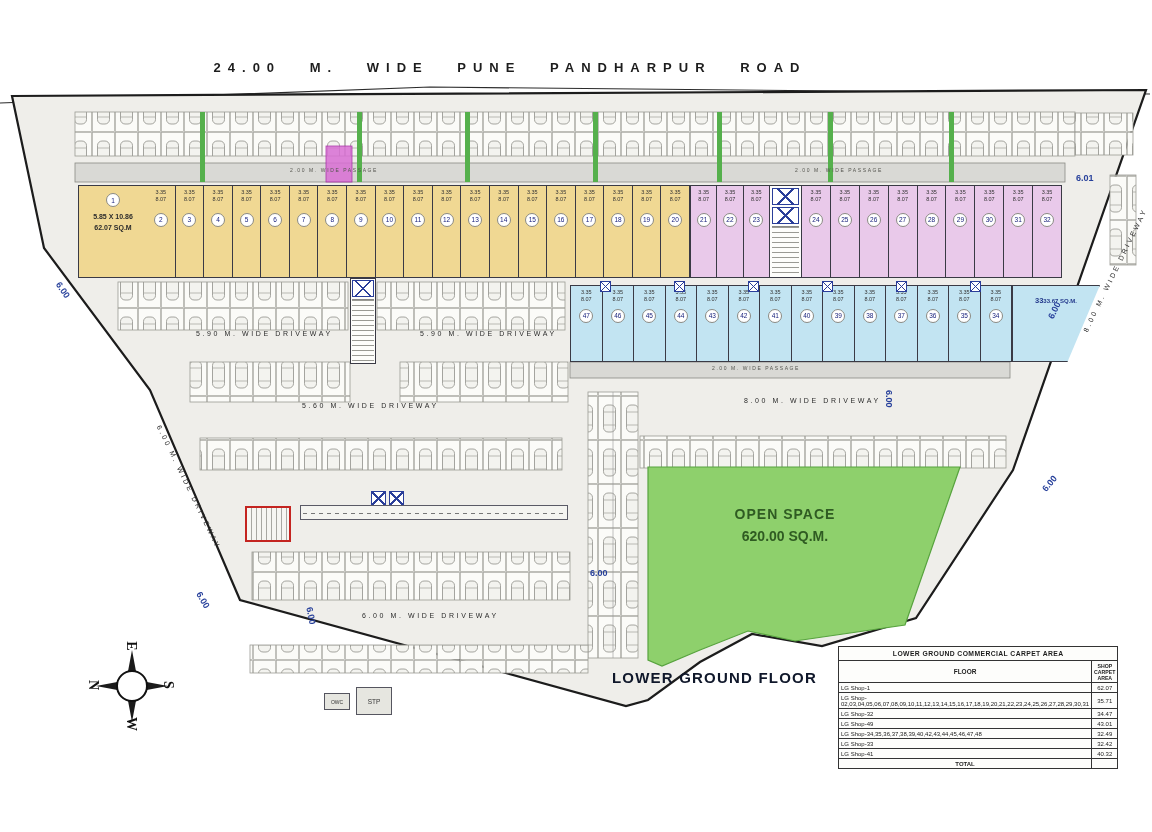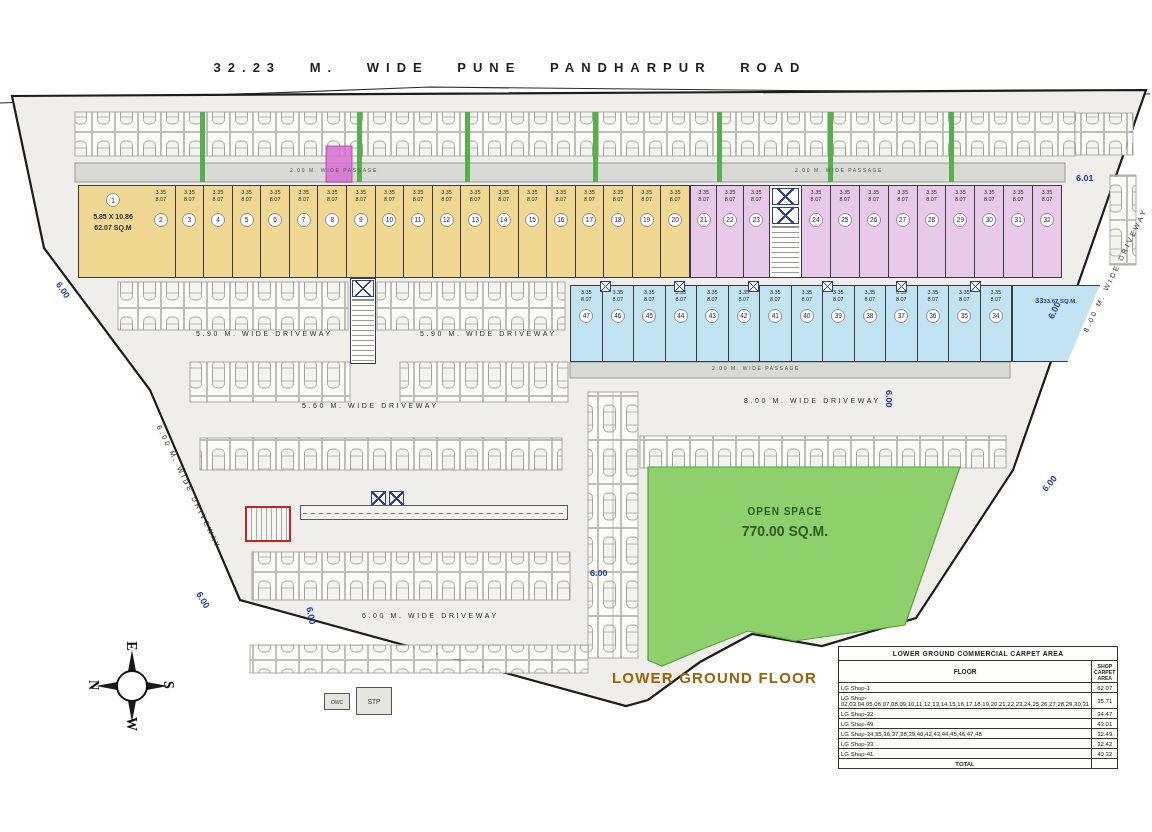--- a/index.html
+++ b/index.html
@@ -53,23 +53,23 @@
     background:repeating-linear-gradient(90deg,#f6f6f2 0 4.3px,#a8a8a2 4.3px 5px);box-sizing:border-box;}
   .ramp{position:absolute;left:300px;top:505px;width:268px;height:15px;border:1px solid #5a5a66;
     background:#f4f4f0;box-sizing:border-box;}
   .ramp::before{content:"";position:absolute;left:2px;right:2px;top:6.5px;height:1px;
     background:repeating-linear-gradient(90deg,#777 0 4px,transparent 4px 8px);}
 
   
   .dwy{position:absolute;font-size:7px;letter-spacing:2.6px;color:#2b2b2b;white-space:nowrap;transform-origin:left top;}
   .psg{position:absolute;font-size:5px;letter-spacing:1.6px;color:#55554f;white-space:nowrap;}
   .dim{position:absolute;font-size:9px;font-weight:600;color:var(--dimension_blue);white-space:nowrap;transform-origin:left top;}
-  .floor-title{position:absolute;left:612px;top:669px;font-size:15px;font-weight:600;letter-spacing:1.2px;color:#a16207;}
+  .floor-title{position:absolute;left:612px;top:669px;font-size:15px;font-weight:600;letter-spacing:1.2px;color:#0f172a;}
   .openspace{position:absolute;left:690px;top:506px;width:190px;text-align:center;color:#2f5b22;font-weight:700;}
-  .openspace .l1{font-size:10px;letter-spacing:1px;}
+  .openspace .l1{font-size:14px;letter-spacing:1px;}
   .openspace .l2{font-size:14px;margin-top:6px;}
   .utilbox{position:absolute;background:#e6e6e0;border:1px solid #55555f;box-sizing:border-box;
     display:flex;align-items:center;justify-content:center;color:#333;}
   #owc{left:324px;top:693px;width:26px;height:17px;font-size:5px;}
   #stp{left:356px;top:687px;width:36px;height:28px;font-size:6.5px;}
 
   
   .compass{position:absolute;left:90px;top:644px;width:84px;height:84px;}
   .compass span{position:absolute;width:14px;height:14px;font-family:"Liberation Serif",serif;
     font-size:14px;font-weight:700;color:#111;text-align:center;transform:rotate(90deg);}
@@ -131,21 +131,21 @@
       <rect x="717" y="112" width="5" height="70" fill="#55b04c"></rect>
       <rect x="828" y="112" width="5" height="70" fill="#55b04c"></rect>
       <rect x="949" y="112" width="5" height="70" fill="#55b04c"></rect>
     </g>
 
     <rect x="326" y="146" width="26" height="36" stroke="#a020a0" stroke-width="0.8" opacity="0.85" fill="#d96fd4"></rect>
 
     <polygon points="648,467 960,467 905,625 795,641 748,631 700,650 662,666 648,660" stroke="#57a33e" stroke-width="1.2" fill="#8ed06c"></polygon>
   </svg>
 
-  <div class="road-label">32.23 M. WIDE PUNE PANDHARPUR ROAD</div>
+  <div class="road-label">24.00 M. WIDE PUNE PANDHARPUR ROAD</div>
 
   <div class="shoprow" id="yellow-row">
     <div class="shop-one">
       <div class="numc">1</div>
       <div class="s1txt">
         <div>5.85 X 10.86</div>
         <div>62.07 SQ.M</div>
       </div>
     </div>
     <div class="grp" id="yellow-rest">
@@ -364,21 +364,21 @@
   <div class="xsmall xbox" style="left:896px;top:281px;"></div>
   <div class="xsmall xbox" style="left:970px;top:281px;"></div>
   <div class="redbox"></div>
   <div class="ramp"></div>
 
   <div class="utilbox" id="owc">OWC</div>
   <div class="utilbox" id="stp">STP</div>
 
   <div class="openspace">
     <div class="l1">OPEN SPACE</div>
-    <div class="l2">770.00 SQ.M.</div>
+    <div class="l2">620.00 SQ.M.</div>
   </div>
 
   <div class="floor-title">LOWER GROUND FLOOR</div>
 
   <div class="compass">
     <svg width="84" height="84">
       <polygon points="42,6 36,38 48,38" fill="#1b1b1b"></polygon>
       <polygon points="6,42 38,36 38,48" fill="#1b1b1b"></polygon>
       <polygon points="78,42 46,36 46,48" fill="#1b1b1b"></polygon>
       <polygon points="42,78 36,46 48,46" fill="#1b1b1b"></polygon>

